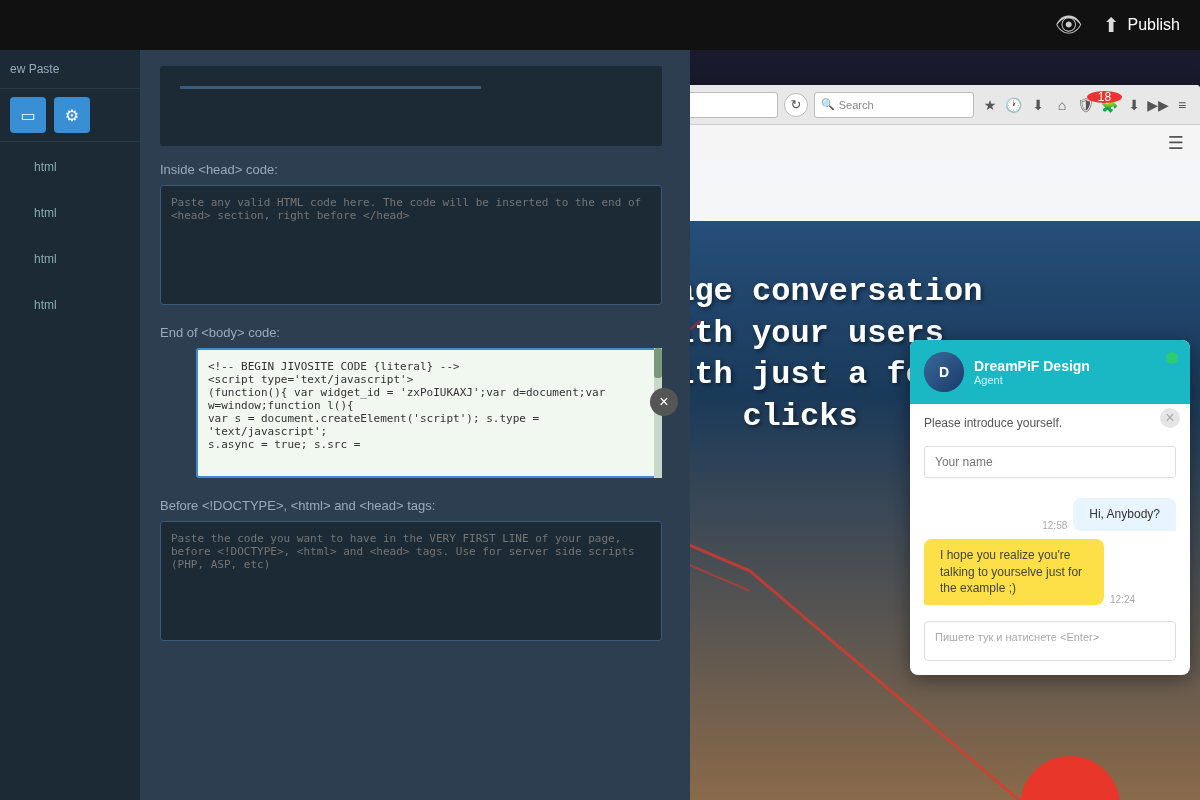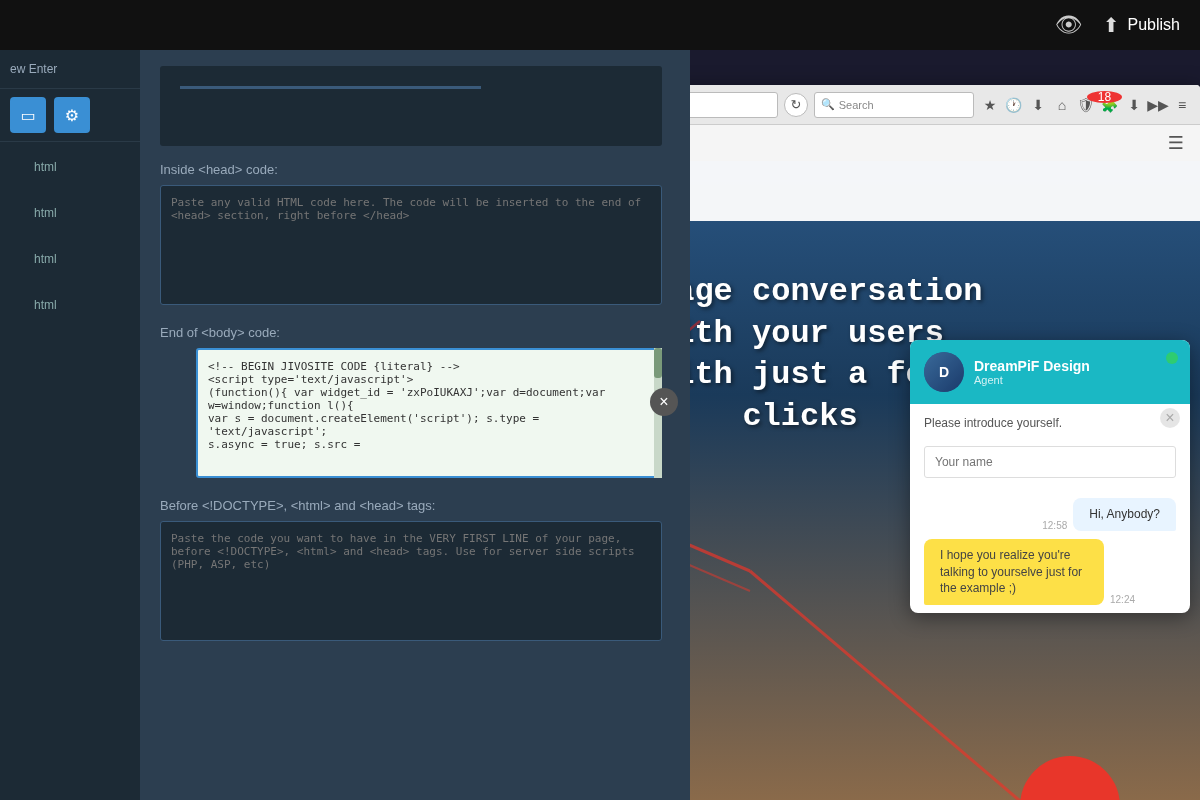--- a/index.html
+++ b/index.html
@@ -506,21 +506,21 @@
     <span>Publish</span>
   </div>
 </div>
 
 <div class="sidebar">
   <div class="sidebar-top">
     <span class="sidebar-back-btn">‹</span>
     <span class="sidebar-title">Page Settings</span>
   </div>
   <div class="sidebar-new-page">
-    <span>ew Enter</span>
+    <span>ew Paste</span>
   </div>
   <div class="sidebar-icons">
     <div class="sidebar-icon-btn active">▭</div>
     <div class="sidebar-icon-btn gear">⚙</div>
   </div>
   <div class="sidebar-items">
     <div class="sidebar-item">html</div>
     <div class="sidebar-item">html</div>
     <div class="sidebar-item">html</div>
     <div class="sidebar-item">html</div>
@@ -643,13 +643,16 @@
   <div class="chat-messages">
     <div class="chat-msg-row right">
       <span class="chat-msg-time">12:58</span>
       <div class="chat-bubble outgoing">Hi, Anybody?</div>
     </div>
     <div class="chat-msg-row">
       <div class="chat-bubble incoming">I hope you realize you're talking to yourselve just for the example ;)</div>
       <span class="chat-msg-time">12:24</span>
     </div>
   </div>
+  <div class="chat-input-area" contenteditable="true" style="">
+    <span style="color:#aaa; font-size:11px;">Пишете тук и натиснете &lt;Enter&gt;</span>
+  </div>
 </div>
 
 </body></html>

